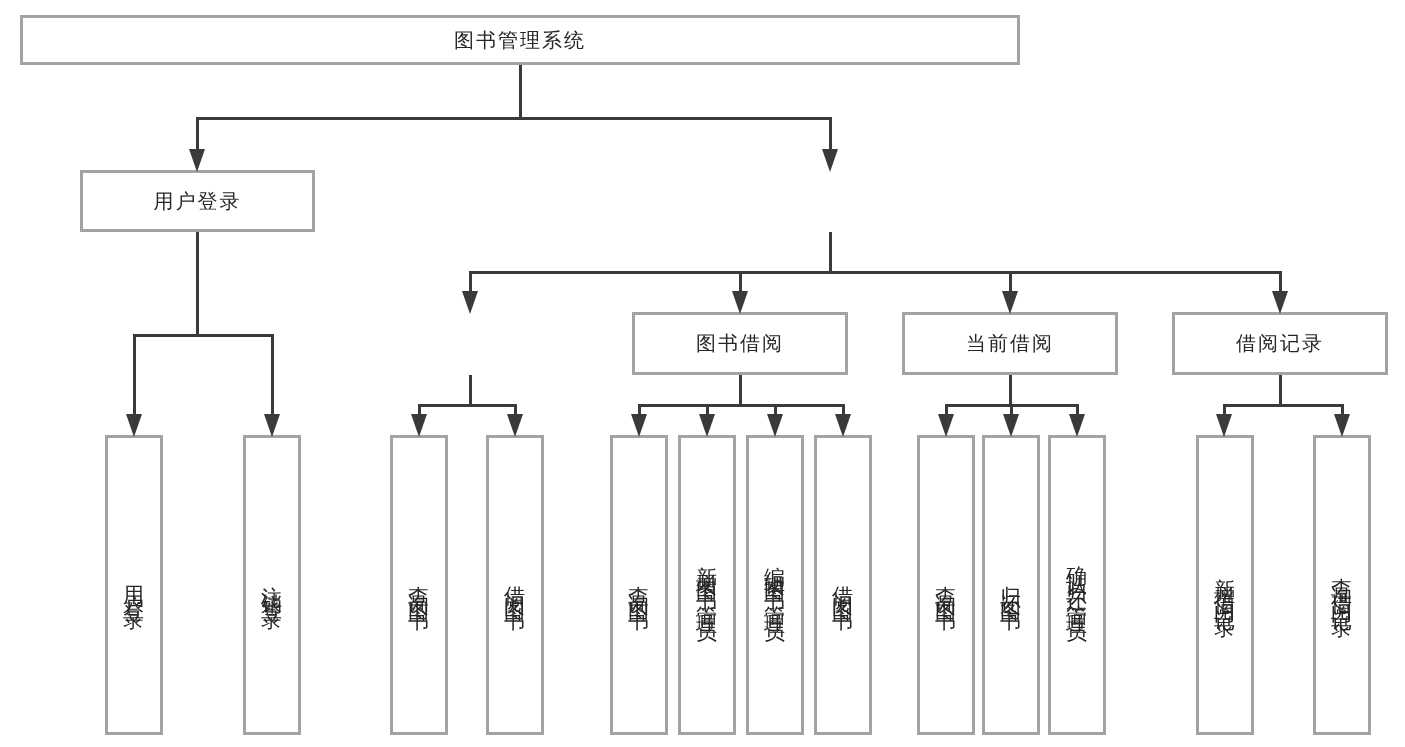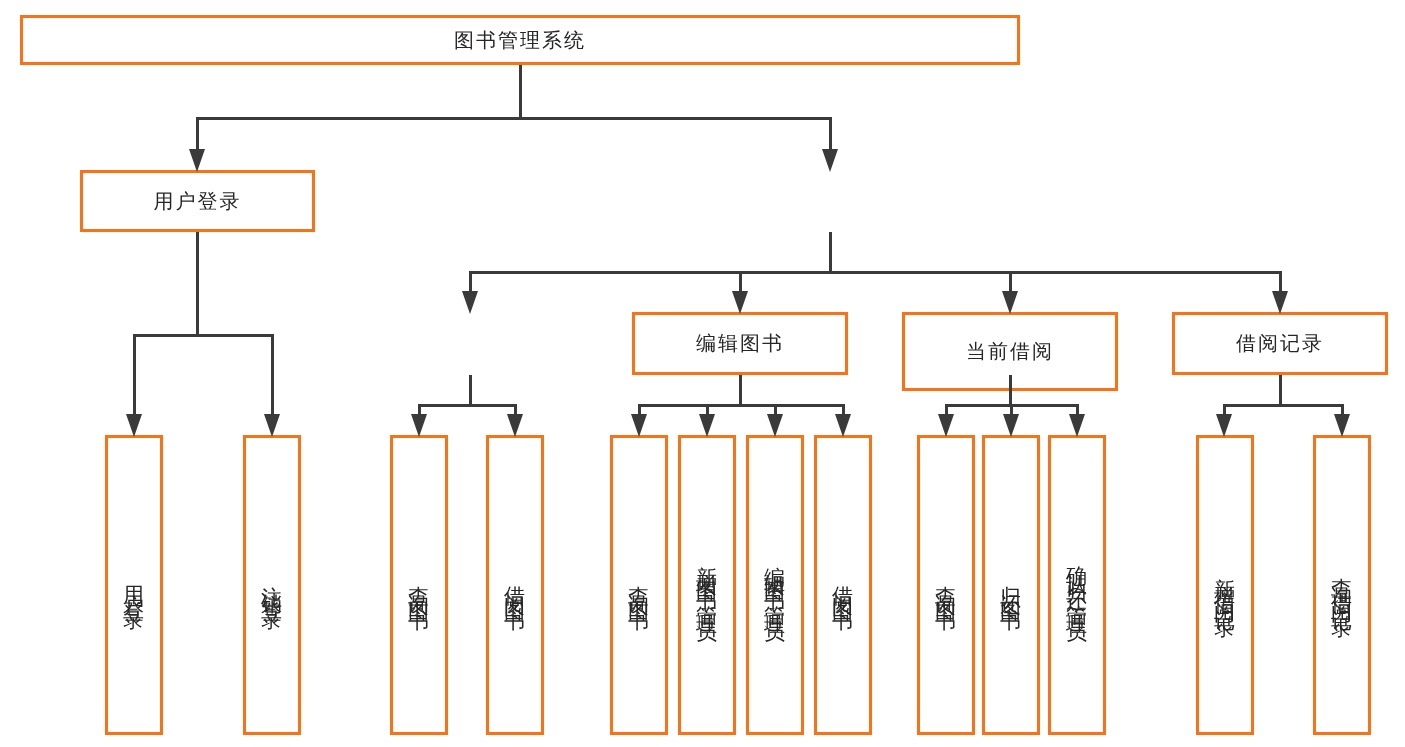--- a/index.html
+++ b/index.html
@@ -7,21 +7,21 @@
     position: relative;
     width: 1405px;
     height: 747px;
     background: #ffffff;
     overflow: hidden;
     font-family: "Liberation Sans", sans-serif;
   }
   .box {
     position: absolute;
     box-sizing: border-box;
-    border: 3px solid #f97316;
+    border: 3px solid #a3a3a3;
     background: #ffffff;
     display: flex;
     align-items: center;
     justify-content: center;
     color: #262626;
   }
   .box.h span {
     font-size: 20px;
     letter-spacing: 2px;
     white-space: nowrap;
@@ -59,23 +59,23 @@
 
   <div class="box h" style="left:20px; top:15px; width:1000px; height:50px;">
     <span>图书管理系统</span>
   </div>
 
   <div class="box h" style="left:80px; top:170px; width:235px; height:62px;">
     <span>用户登录</span>
   </div>
 
   <div class="box h" style="left:632px; top:312px; width:216px; height:63px;">
-    <span>编辑图书</span>
+    <span>图书借阅</span>
   </div>
-  <div class="box h" style="left:902px; top:312px; width:216px; height:79px;">
+  <div class="box h" style="left:902px; top:312px; width:216px; height:63px;">
     <span>当前借阅</span>
   </div>
   <div class="box h" style="left:1172px; top:312px; width:216px; height:63px;">
     <span>借阅记录</span>
   </div>
 
   <div class="box v" style="left:105px; top:435px; width:58px; height:300px;">
     <span>用户登录</span>
   </div>
   <div class="box v" style="left:243px; top:435px; width:58px; height:300px;">

